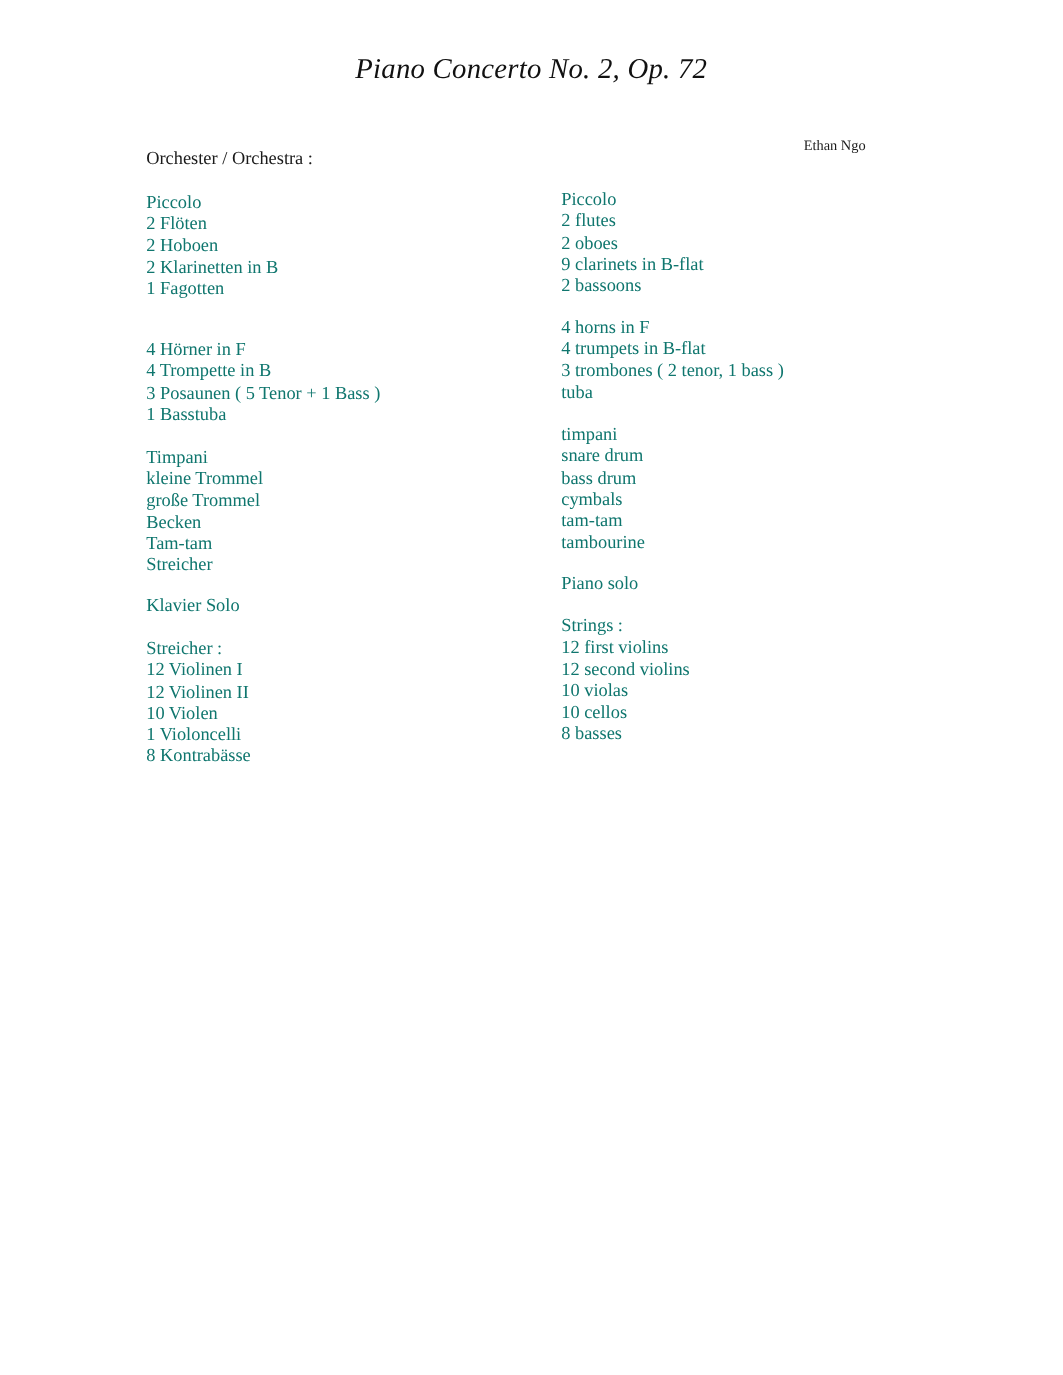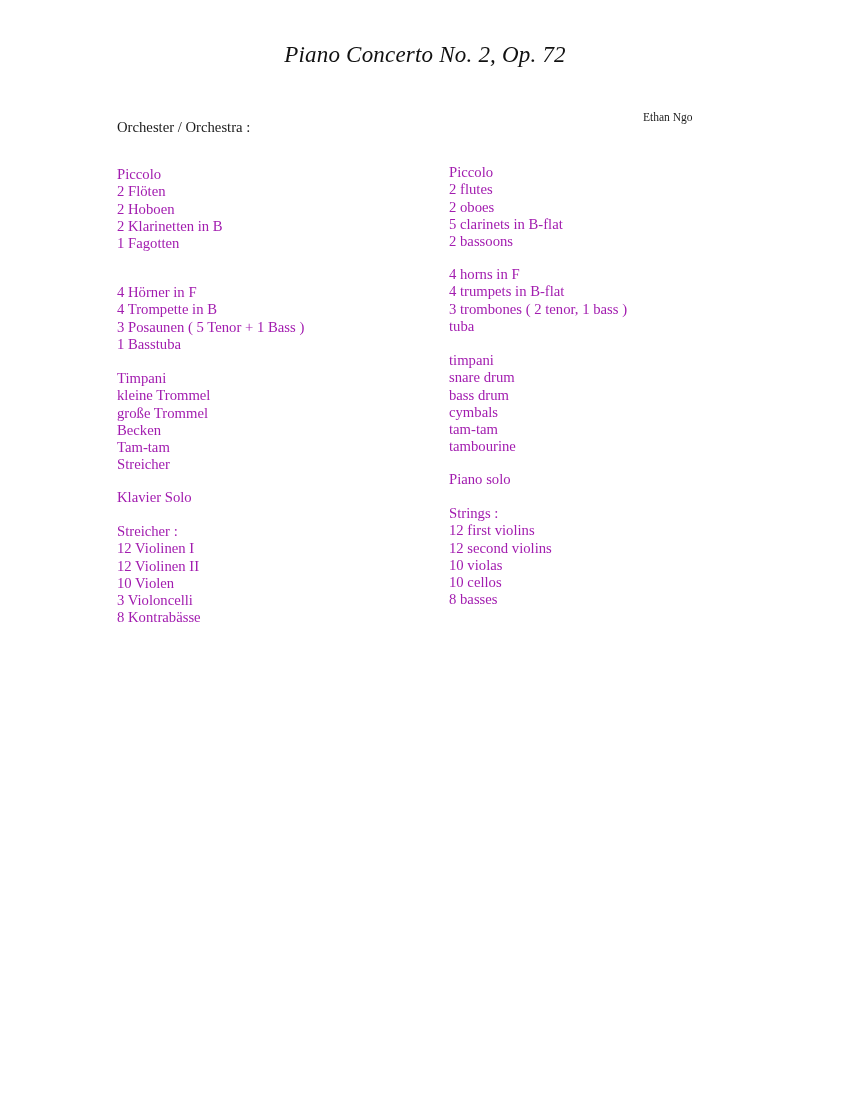--- a/index.html
+++ b/index.html
@@ -43,23 +43,22 @@
   .section-heading {
     position: absolute;
     font-size: 14.7px;
     color: #1a1a1a;
     white-space: nowrap;
   }
   .block {
     position: absolute;
     font-size: 14.7px;
     line-height: 17.3px;
-    color: #a21caf;
+    color: #0f766e;
     white-space: nowrap;
-    margin-top: 12px;
   }
   .block .line {
     display: block;
     white-space: nowrap;
   }
   .col-left  { left: 117px; }
   .col-right { left: 449px; }
 </style>
 </head>
 <body>
@@ -98,29 +97,29 @@
 
   <div class="block col-left" style="top:477px;">
       <span class="line">Klavier Solo</span>
     </div>
 
   <div class="block col-left" style="top:511px;">
       <span class="line">Streicher :</span>
       <span class="line">12 Violinen I</span>
       <span class="line">12 Violinen II</span>
       <span class="line">10 Violen</span>
-      <span class="line">3 Violoncelli</span>
+      <span class="line">1 Violoncelli</span>
       <span class="line">8 Kontrabässe</span>
     </div>
 
   <div class="block col-right" style="top:152px;">
       <span class="line">Piccolo</span>
       <span class="line">2 flutes</span>
       <span class="line">2 oboes</span>
-      <span class="line">5 clarinets in B-flat</span>
+      <span class="line">9 clarinets in B-flat</span>
       <span class="line">2 bassoons</span>
     </div>
 
   <div class="block col-right" style="top:254px;">
       <span class="line">4 horns in F</span>
       <span class="line">4 trumpets in B-flat</span>
       <span class="line">3 trombones ( 2 tenor, 1 bass )</span>
       <span class="line">tuba</span>
     </div>
 

